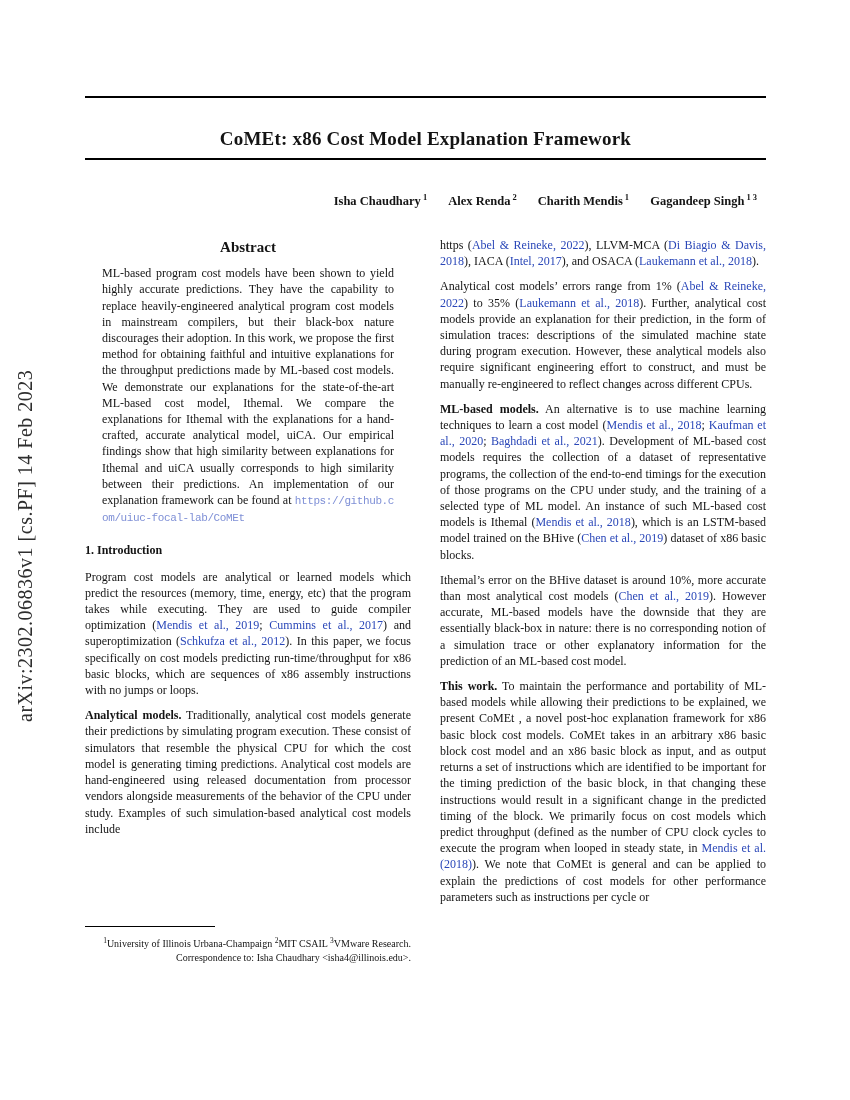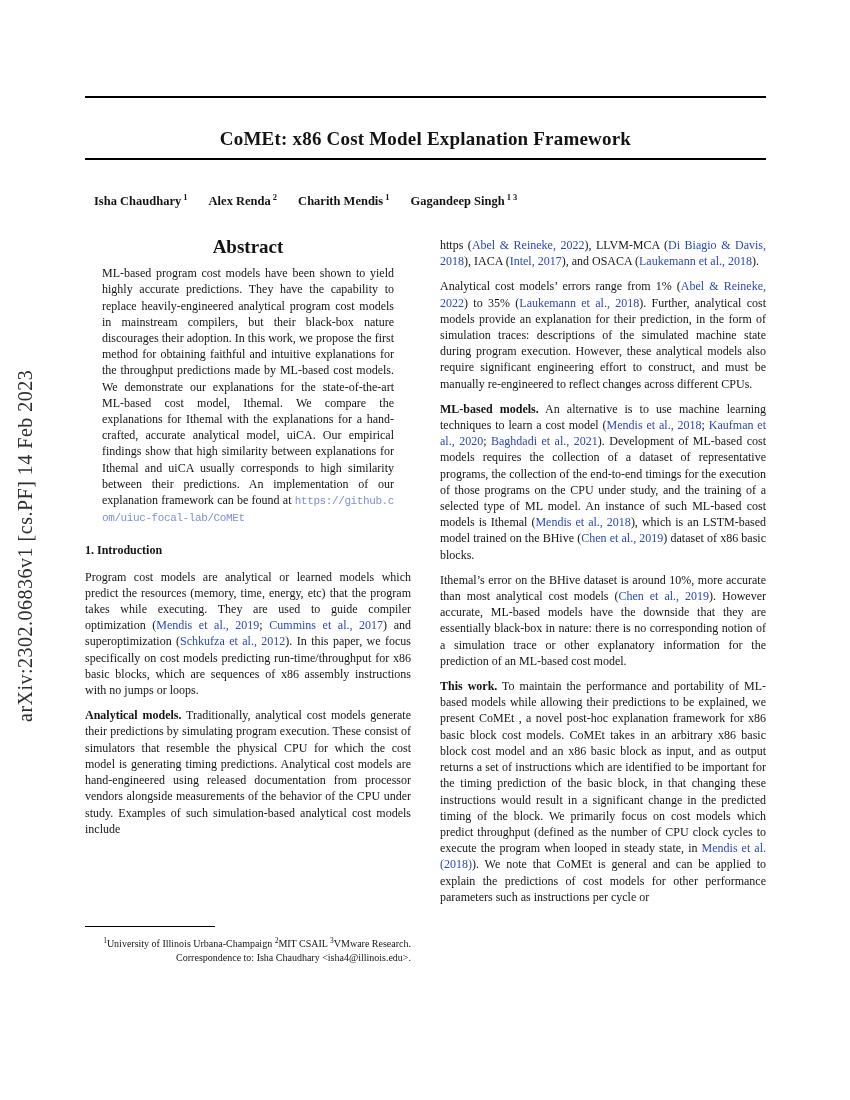--- a/index.html
+++ b/index.html
@@ -48,41 +48,41 @@
     font-weight: bold;
     letter-spacing: 0.2px;
     margin-top: 12px;
   }
 
   .authors {
     position: absolute;
     left: 85px;
     top: 192px;
     width: 681px;
-    text-align: left;
+    text-align: right;
     font-weight: bold;
     font-size: 12.5px;
   }
   .author { margin: 0 9px; white-space: nowrap; }
   .author sup { font-size: 8.5px; margin-left: 2px; }
 
   .col {
     position: absolute;
     top: 237px;
     width: 326px;
     font-size: 12px;
     line-height: 16.2px;
     text-align: justify;
   }
   .col-left  { left: 85px; }
   .col-right { left: 440px; }
 
   .abstract-heading {
     text-align: center;
-    font-size: 19px;
+    font-size: 15px;
     font-weight: bold;
     margin: 2px 0 10px 0;
   }
   .abstract-body {
     padding: 0 17px;
     margin-bottom: 16px;
   }
   .section-heading {
     font-size: 12px;
     font-weight: bold;

